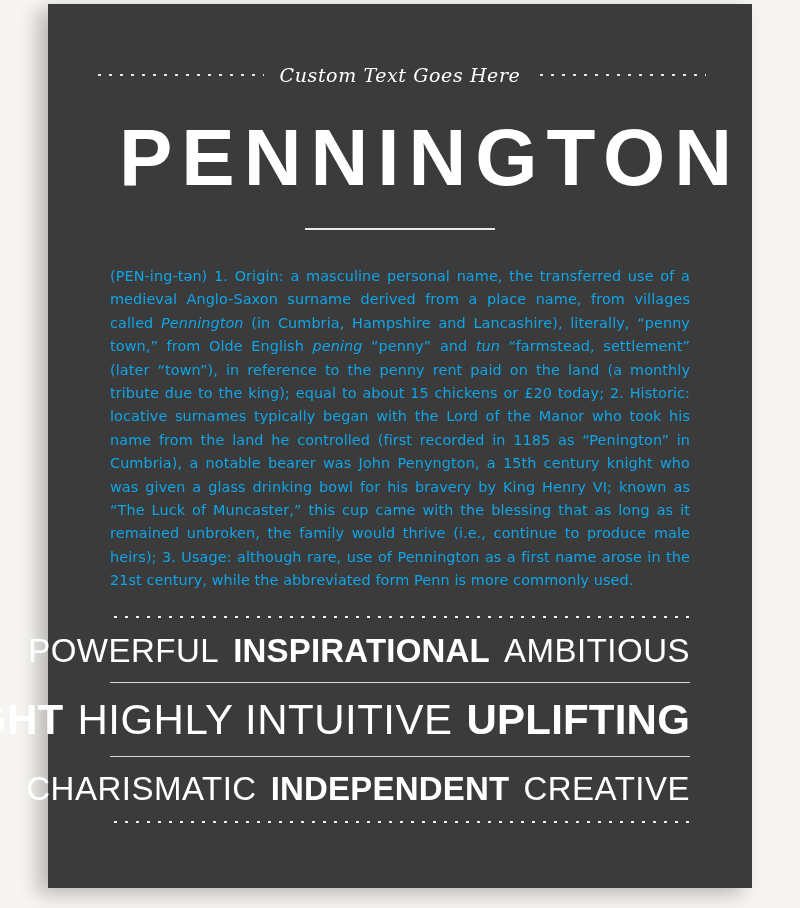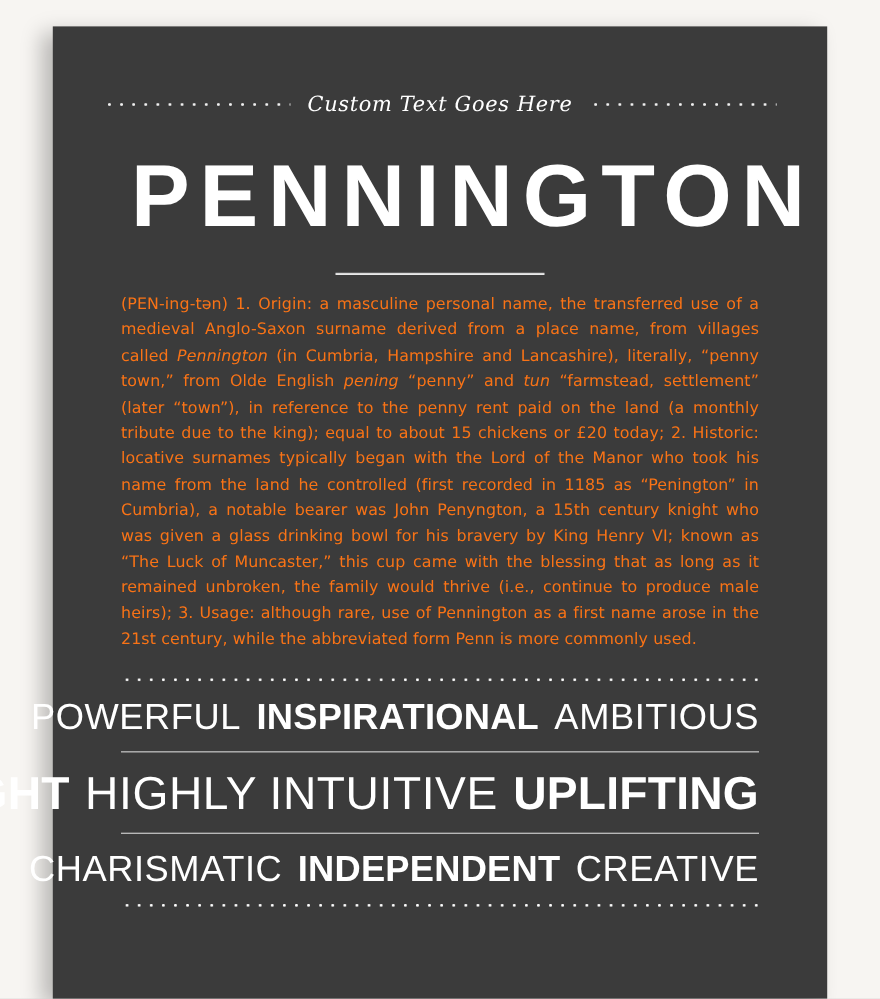--- a/index.html
+++ b/index.html
@@ -15,21 +15,21 @@
   }
   .poster-stage {
     position: relative;
     width: 800px;
     height: 908px;
     background: #f7f5f2;
   }
   .poster {
     position: absolute;
     left: 48px;
-    top: 24px;
+    top: 4px;
     width: 704px;
     height: 884px;
     background: #3b3b3b;
     box-shadow: -10px 6px 18px rgba(0,0,0,0.25);
     color: #ffffff;
     box-sizing: border-box;
   }
   .poster-inner {
     position: absolute;
     left: 0; right: 0; top: 0; bottom: 0;
@@ -93,26 +93,26 @@
     font-family: "DejaVu Serif", serif;
     font-size: 25px;
     letter-spacing: 4.5px;
     margin: 13px 0 12px 0;
     padding-left: 4px;
     white-space: nowrap;
   }
 
   
   .definition {
-    margin-top: 16px;
+    margin-top: 35px;
     font-family: "DejaVu Sans", sans-serif;
     font-size: 14.4px;
     line-height: 23.4px;
     text-align: justify;
-    color: #f97316;
+    color: #0ea5e9;
     letter-spacing: .1px;
   }
   .definition i { font-style: italic; }
 
   
   .traits {
     margin-top: 22px;
   }
   .dotted-wide {
     height: 4px;

